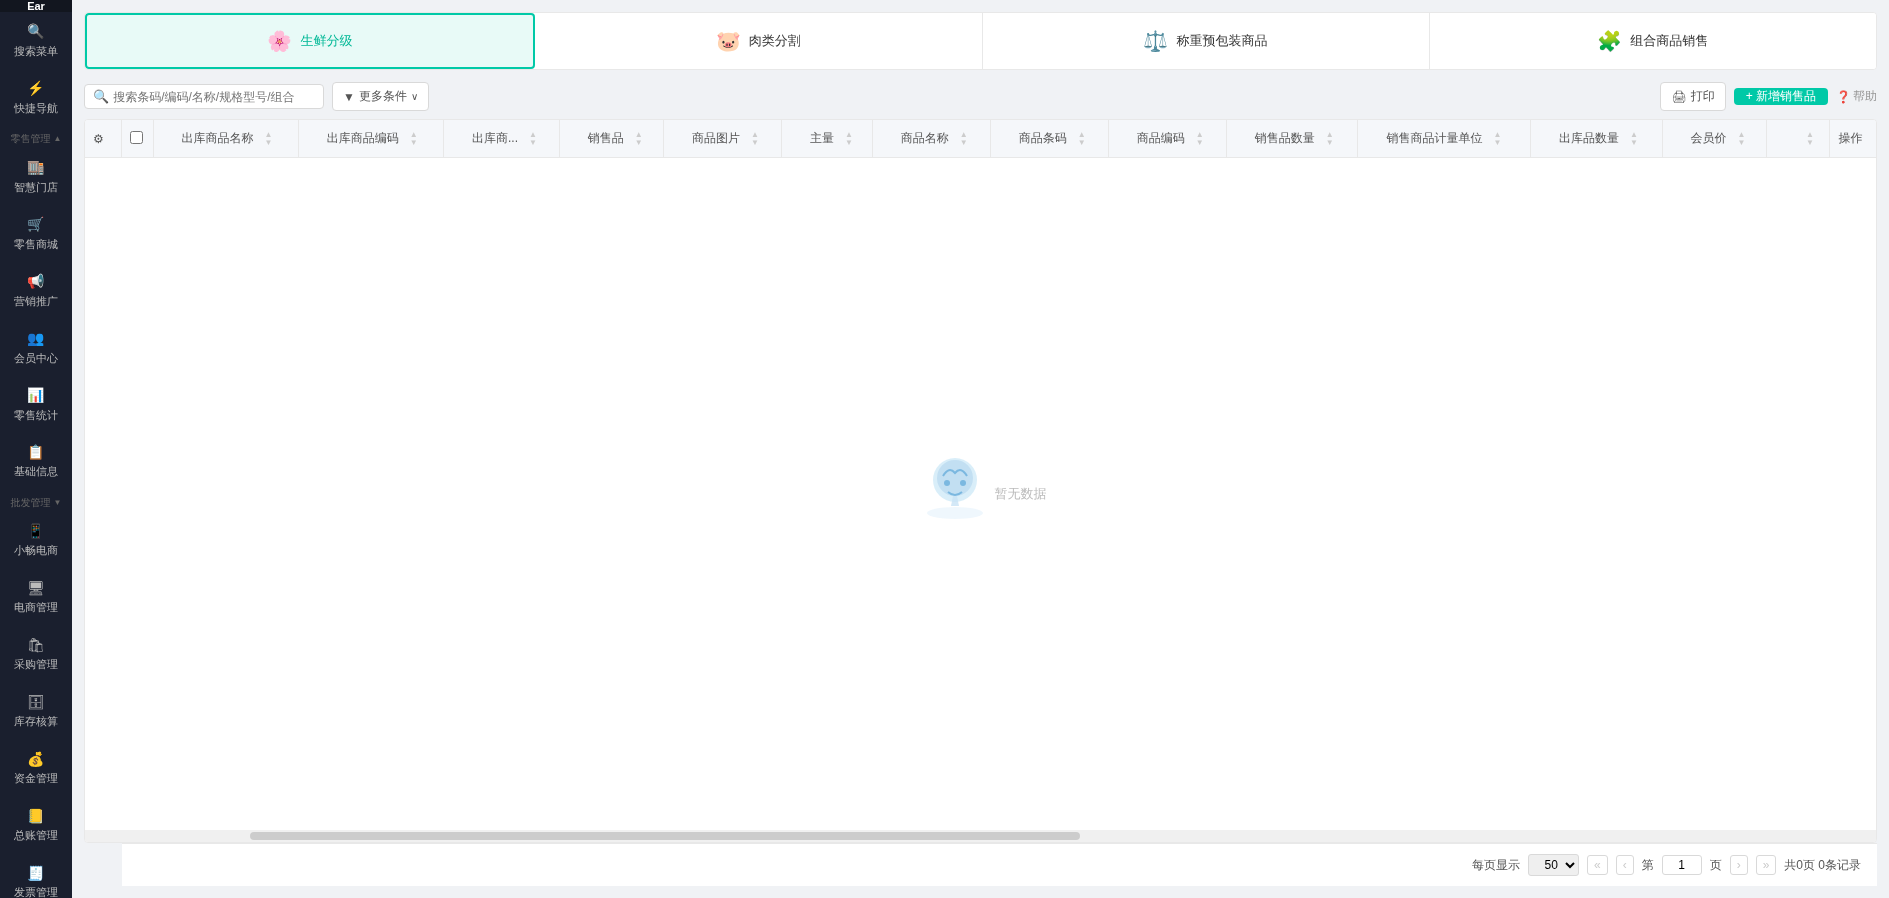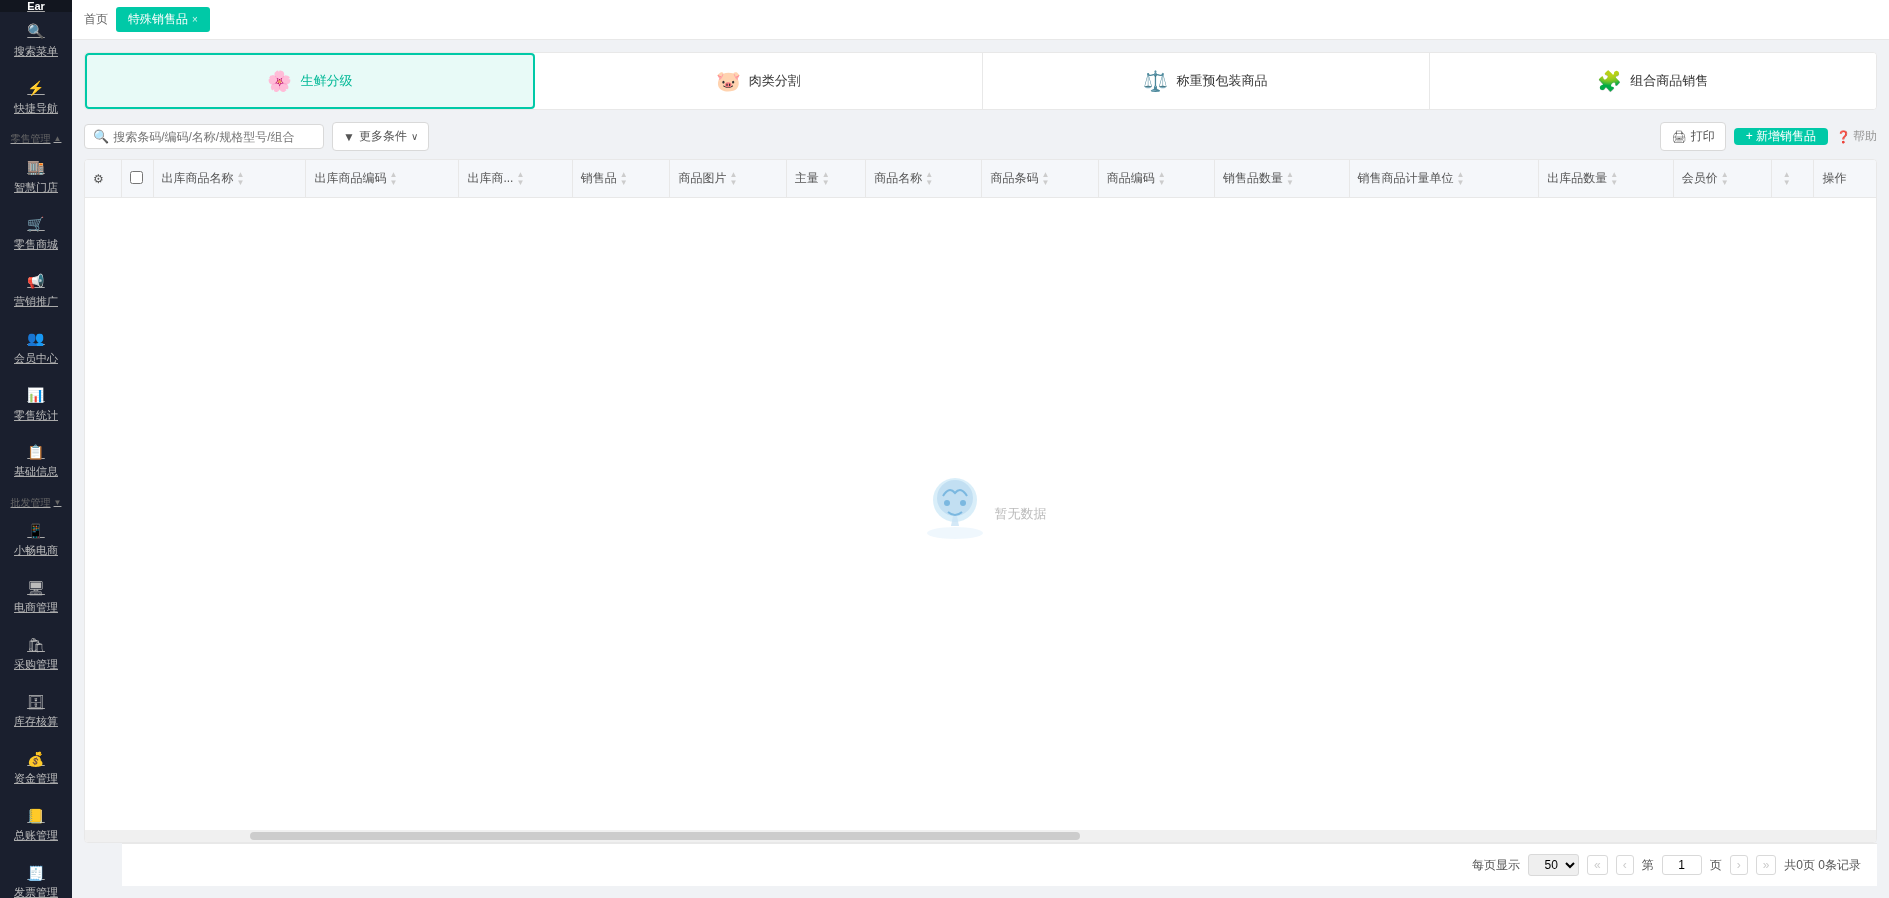--- a/index.html
+++ b/index.html
@@ -7,21 +7,20 @@
 
     
     .sidebar {
       width: 72px;
       background: #1a1f2e;
       color: #aaa;
       display: flex;
       flex-direction: column;
       height: 100%;
       flex-shrink: 0;
-      text-decoration: underline;
     }
     .sidebar-logo {
       height: 40px;
       background: #12161f;
       display: flex;
       align-items: center;
       justify-content: center;
       color: #fff;
       font-size: 11px;
       font-weight: bold;
@@ -232,21 +231,21 @@
       font-weight: 500;
       color: #555;
       font-size: 12px;
       white-space: nowrap;
       border-right: 1px solid #e8e8e8;
       position: relative;
     }
     .table th:last-child { border-right: none; }
     .sort-arrows { display: inline-flex; flex-direction: column; margin-left: 3px; vertical-align: middle; }
     .sort-arrows span { font-size: 8px; line-height: 1; color: #ccc; }
-    .th-inner { display: flex; align-items: center; gap: 0; }
+    .th-inner { display: flex; align-items: center; gap: 8px; margin-left: 20px; }
     .checkbox-cell { width: 32px; text-align: center; }
     .settings-cell { width: 36px; text-align: center; }
 
     
     .empty-state {
       flex: 1;
       display: flex;
       flex-direction: row;
       align-items: center;
       justify-content: center;
@@ -391,27 +390,20 @@
   </div>
   <div class="sidebar-item">
     <span class="icon">🧾</span>
     <span>发票管理</span>
   </div>
 
 </div>
 
 <div class="main">
 
-  <div class="topbar">
-    <span class="topbar-home">首页</span>
-    <div class="topbar-tab">
-      <span>特殊销售品</span>
-      <span class="close-x">×</span>
-    </div>
-  </div>
 
   <div class="content">
 
     <div class="cat-tabs">
       <div class="cat-tab active">
         <span class="cat-tab-icon">🌸</span>
         <span class="cat-tab-label">生鲜分级</span>
       </div>
       <div class="cat-tab">
         <span class="cat-tab-icon">🐷</span>

